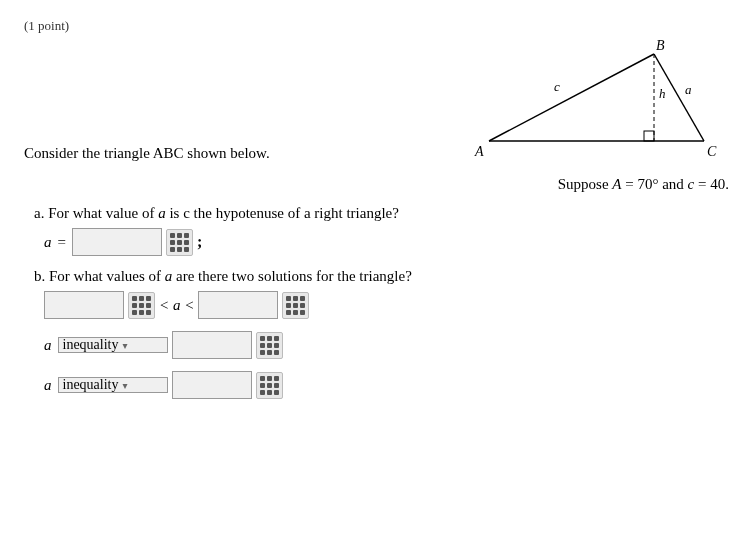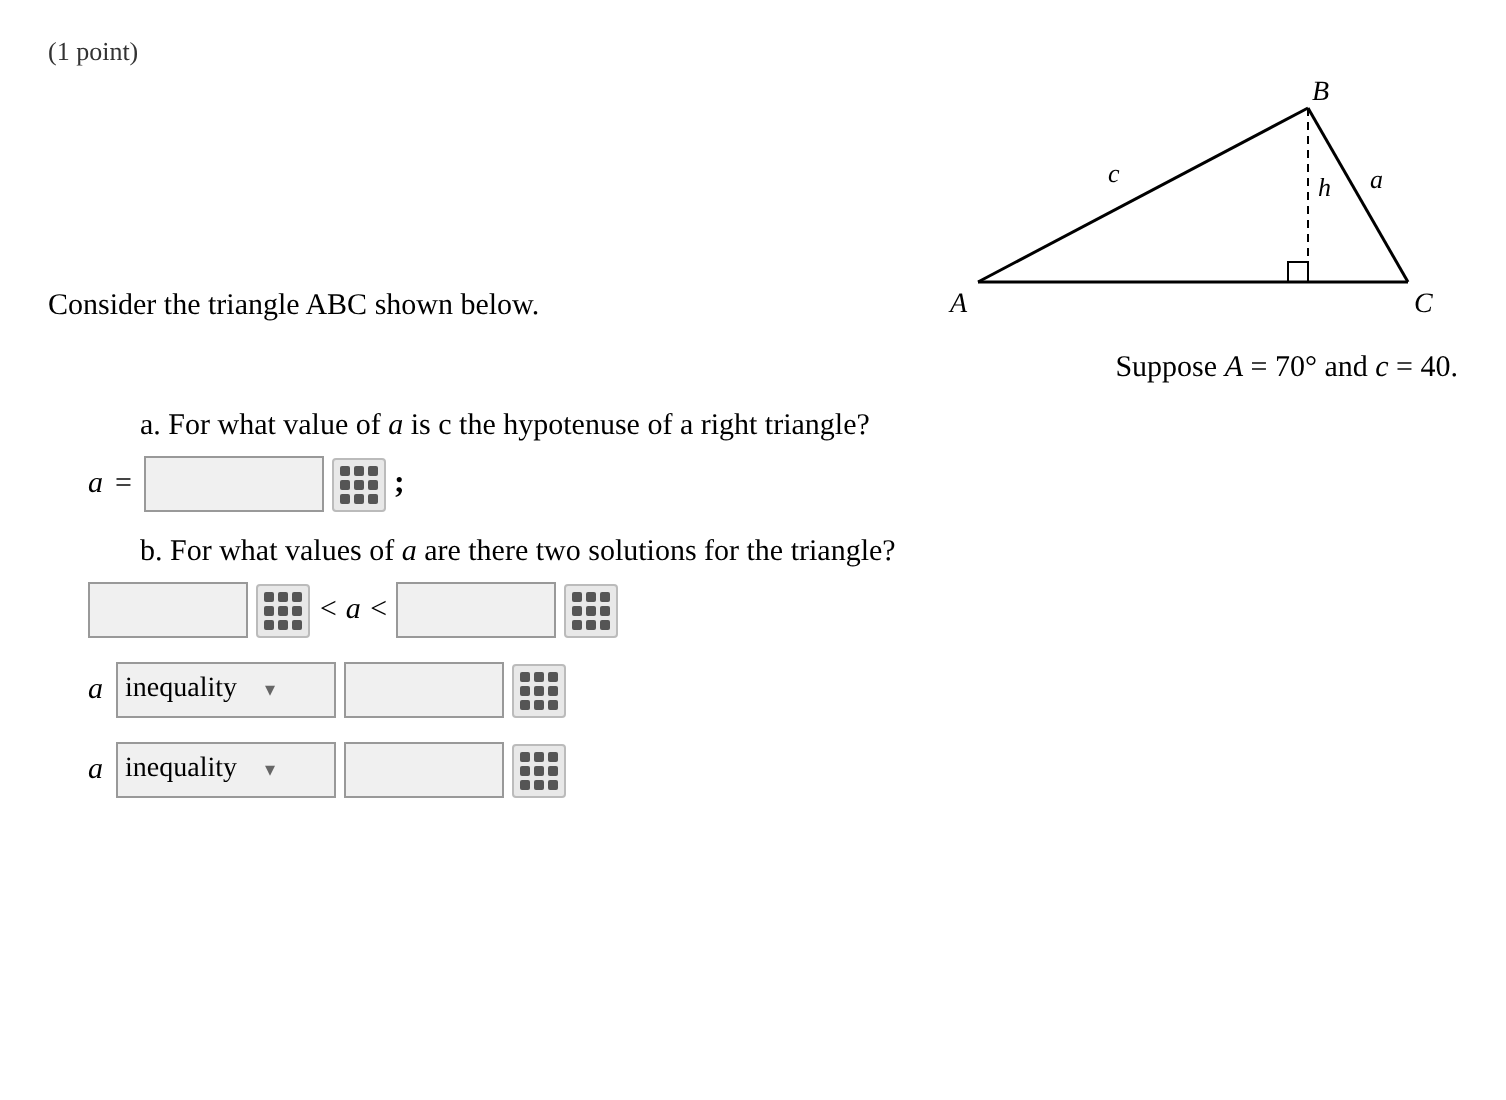--- a/index.html
+++ b/index.html
@@ -40,21 +40,20 @@
       margin-bottom: 12px;
       text-align: right;
     }
     .sub-question {
       margin-bottom: 12px;
       margin-left: 10px;
     }
     .sub-question-label {
       font-size: 15px;
       margin-bottom: 6px;
-      margin-left: 36px;
     }
     .input-row {
       display: flex;
       align-items: center;
       gap: 4px;
       margin-left: 10px;
     }
     .var-label {
       font-style: italic;
       font-size: 15px;
@@ -92,29 +91,29 @@
     }
     .semicolon {
       font-size: 16px;
       font-weight: bold;
     }
     .lt-a-lt {
       font-size: 15px;
       font-style: italic;
     }
     .select-box {
-      height: 28px;
+      height: 16px;
       border: 1px solid #999;
       background: #f0f0f0;
       font-size: 14px;
       padding: 2px 4px;
       cursor: pointer;
       display: flex;
       align-items: center;
-      gap: 14px;
+      gap: 4px;
       min-width: 110px;
     }
     .select-arrow {
       font-size: 10px;
       color: #666;
     }
     .italic { font-style: italic; }
     
     .triangle-svg {
       position: absolute;

